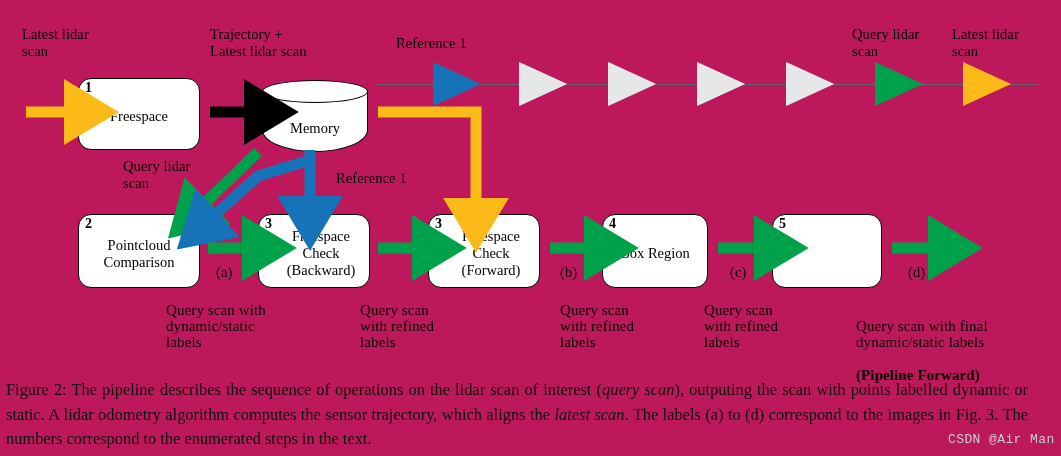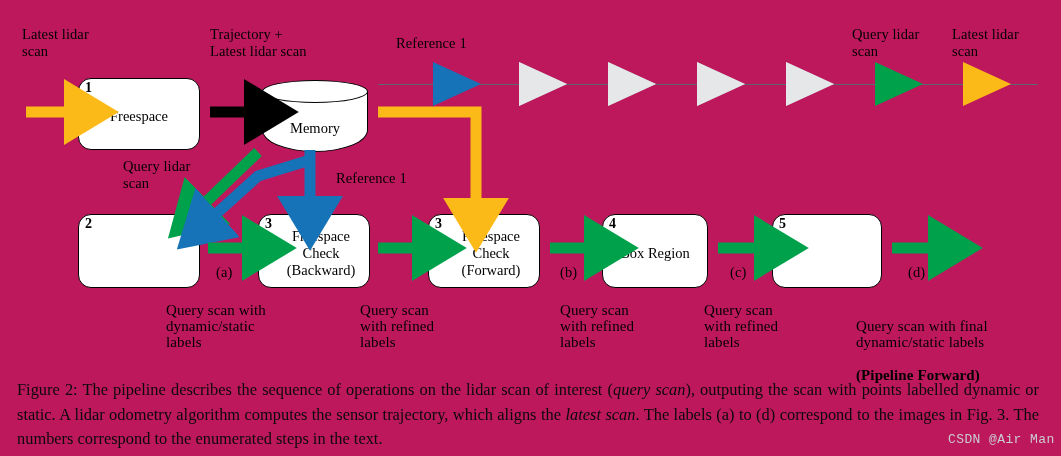--- a/index.html
+++ b/index.html
@@ -111,21 +111,21 @@
     left: 0; top: 0;
     width: 1061px;
     height: 456px;
     overflow: visible;
     pointer-events: none;
   }
 
   
   .caption {
     position: absolute;
-    left: 17px;
+    left: 6px;
     top: 378px;
     width: 1022px;
     font-size: 16.4px;
     line-height: 24.6px;
     text-align: justify;
     color: #0a0a0a;
   }
   .caption i { font-style: italic; }
 
   .watermark {
@@ -181,20 +181,22 @@
   </div>
 
   <div class="lbl" style="left:123px; top:158px;">Query lidar
 scan</div>
 
   <div class="lbl" style="left:336px; top:170px;">Reference 1</div>
 
 
   <div class="box" style="left:78px; top:214px; width:122px; height:74px;">
     <span class="num">2</span>
+    <span class="btext">Pointcloud
+Comparison</span>
   </div>
 
   <div class="box" style="left:258px; top:214px; width:112px; height:74px;">
     <span class="num">3</span>
     <span class="btext" style="padding-left:14px;">Freespace
 Check
 (Backward)</span>
   </div>
 
   <div class="box" style="left:428px; top:214px; width:112px; height:74px;">

